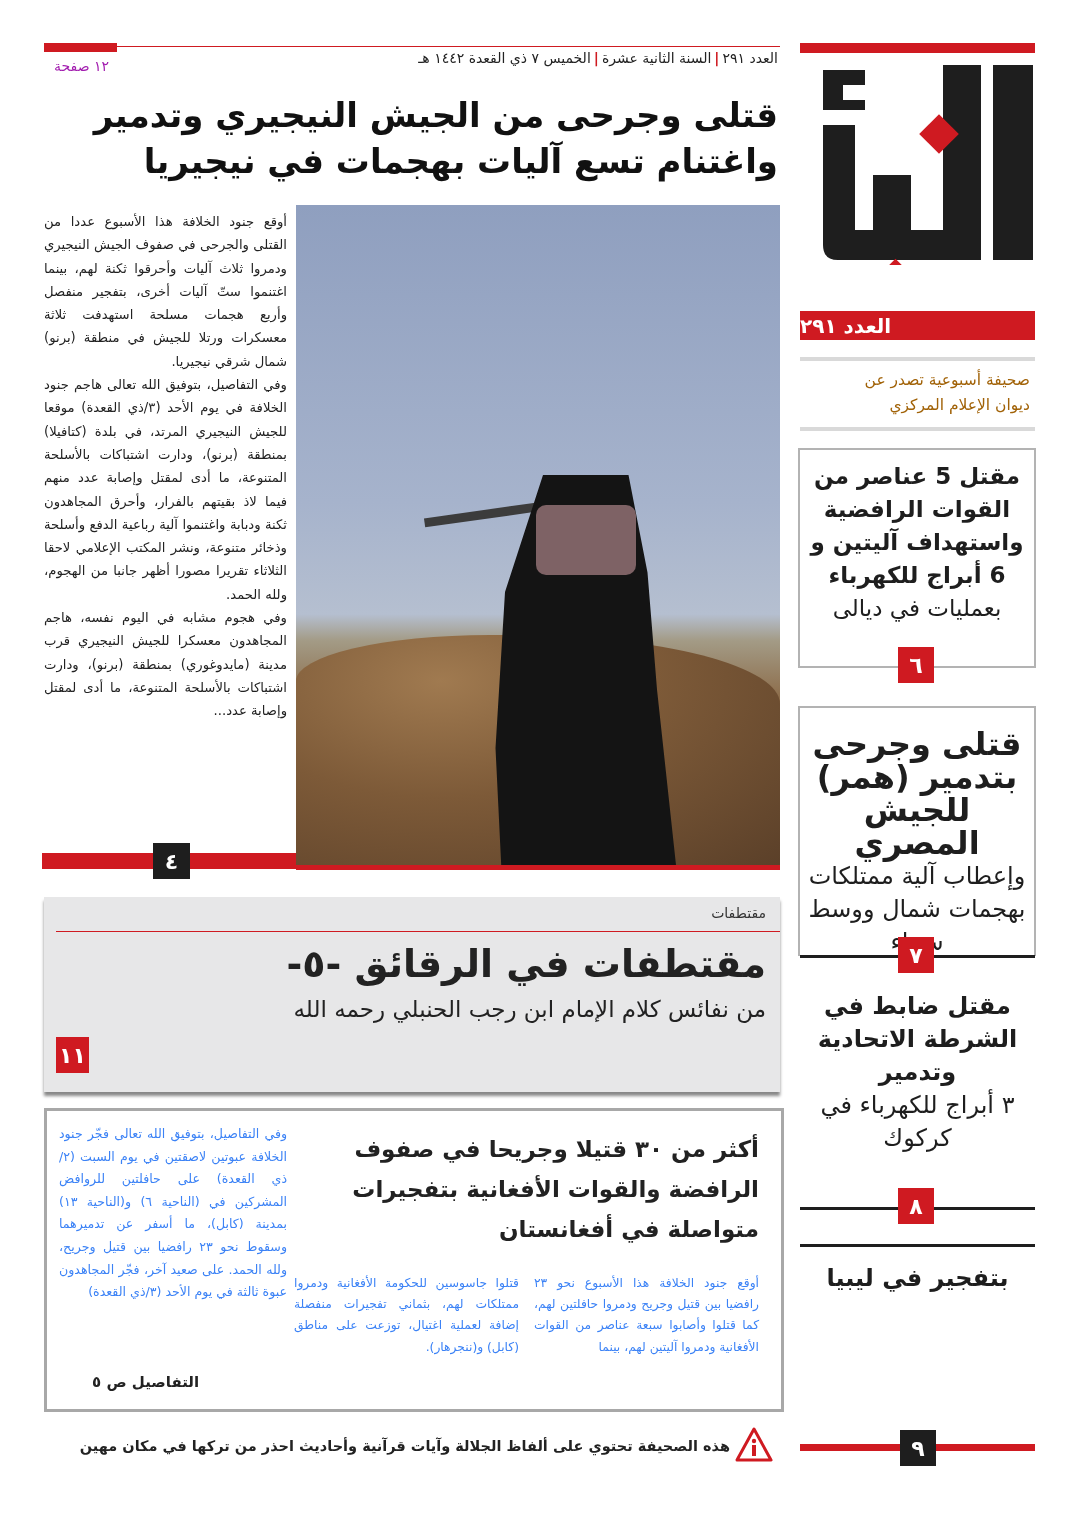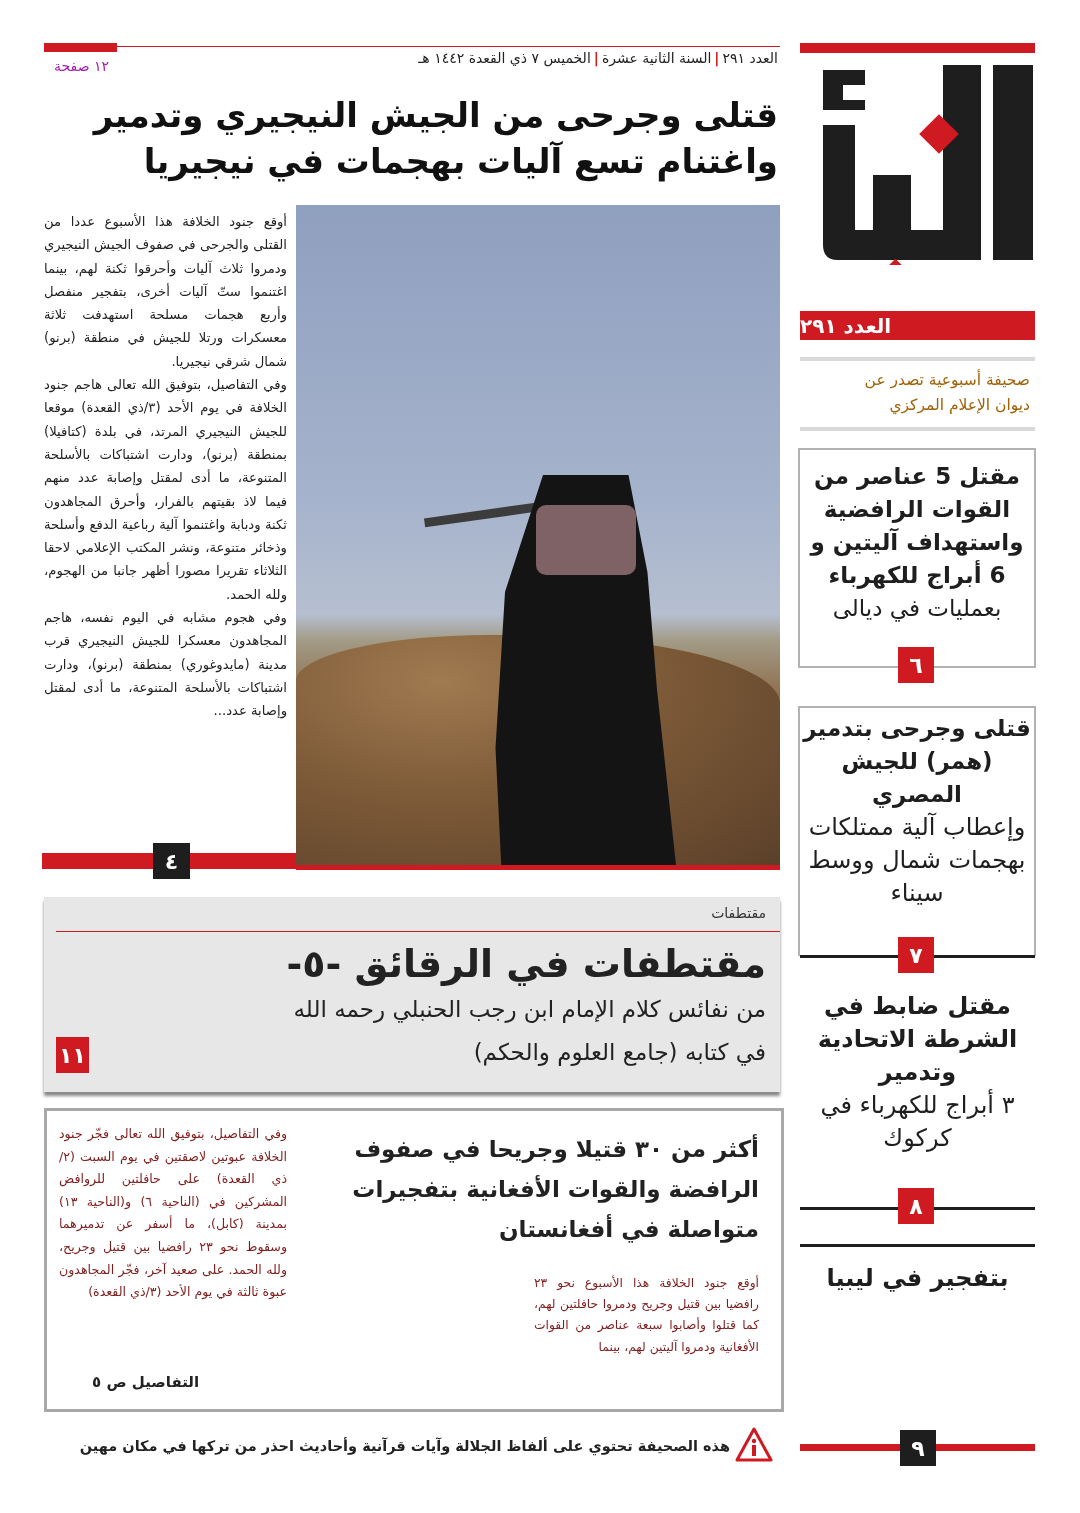--- a/index.html
+++ b/index.html
@@ -37,21 +37,21 @@
   .exc-rule { left: 12px; right: 0; top: 34px; height: 1px; background: #cf1a21; }
   .exc-title { right: 14px; top: 45px; font-size: 38px; font-weight: bold; color: #222; white-space: nowrap; }
   .exc-sub { right: 14px; width: 700px; font-size: 23px; font-weight: normal; color: #222; text-align: right; white-space: nowrap; }
   .exc-sub1 { top: 99px; }
   .exc-sub2 { top: 142px; }
   .badge-11 { left: 12px; top: 140px; width: 33px; height: 36px; background: #cf1a21; }
 
   
   .afg { left: 44px; top: 1108px; width: 740px; height: 304px; border: 3px solid #a8a8a8; background: #fff; }
   .afg-headline { right: 22px; top: 18px; width: 470px; font-size: 23px; font-weight: bold; line-height: 40px; color: #222; text-align: right; }
-  .afg-col { font-size: 12.3px; line-height: 21.2px; color: #7f1d1d; text-align: justify; text-align-last: right; }
+  .afg-col { font-size: 12.3px; line-height: 21.2px; color: #3b82f6; text-align: justify; text-align-last: right; }
   .afg-c1 { right: 22px; top: 162px; width: 225px; }
   .afg-c2 { right: 262px; top: 162px; width: 225px; }
   .afg-c3 { left: 12px; top: 12px; width: 228px; font-size: 12.6px; line-height: 22.6px; }
   .afg-more { left: 45px; top: 262px; font-size: 15px; font-weight: bold; color: #222; }
 
   
   .warn-text { right: 350px; top: 1438px; font-size: 14.5px; font-weight: bold; color: #222; white-space: nowrap; }
   .warn-icon { left: 735px; top: 1427px; width: 38px; height: 36px; }
 
   
@@ -102,27 +102,27 @@
 </div>
 <div class="abs lead-bar"></div>
 <div class="abs photo-bar"></div>
 <div class="abs badge badge-4">٤</div>
 
 <div class="abs excerpts">
   <div class="abs exc-label">مقتطفات</div>
   <div class="abs exc-rule"></div>
   <div class="abs exc-title">مقتطفات في الرقائق -٥-</div>
   <div class="abs exc-sub exc-sub1">من نفائس كلام الإمام ابن رجب الحنبلي رحمه الله</div>
-  <div class="abs exc-sub exc-sub2">في كتابه (جامع العلوم والحكم)</div>
   <div class="abs badge badge-11">١١</div>
 </div>
 
 <div class="abs afg">
   <div class="abs afg-headline">أكثر من ٣٠ قتيلا وجريحا في صفوف الرافضة والقوات الأفغانية بتفجيرات متواصلة في أفغانستان</div>
   <div class="abs afg-col afg-c1">أوقع جنود الخلافة هذا الأسبوع نحو ٢٣ رافضيا بين قتيل وجريح ودمروا حافلتين لهم، كما قتلوا وأصابوا سبعة عناصر من القوات الأفغانية ودمروا آليتين لهم، بينما</div>
+  <div class="abs afg-col afg-c2">قتلوا جاسوسين للحكومة الأفغانية ودمروا ممتلكات لهم، بثماني تفجيرات منفصلة إضافة لعملية اغتيال، توزعت على مناطق (كابل) و(ننجرهار).</div>
   <div class="abs afg-col afg-c3">وفي التفاصيل، بتوفيق الله تعالى فجّر جنود الخلافة عبوتين لاصقتين في يوم السبت (٢/ذي القعدة) على حافلتين للروافض المشركين في (الناحية ٦) و(الناحية ١٣) بمدينة (كابل)، ما أسفر عن تدميرهما وسقوط نحو ٢٣ رافضيا بين قتيل وجريح، ولله الحمد. على صعيد آخر، فجّر المجاهدون عبوة ثالثة في يوم الأحد (٣/ذي القعدة)</div>
   <div class="abs afg-more">التفاصيل ص ٥</div>
 </div>
 
 <svg class="abs warn-icon" viewBox="0 0 38 36">
   <path d="M19 2 L36 33 L2 33 Z" fill="none" stroke="#cf1a21" stroke-width="3" stroke-linejoin="round"></path>
   <circle cx="19" cy="14" r="2.2" fill="#cf1a21"></circle>
   <rect x="17" y="18" width="4" height="11" fill="#cf1a21"></rect>
 </svg>
 <div class="abs warn-text">هذه الصحيفة تحتوي على ألفاظ الجلالة وآيات قرآنية وأحاديث احذر من تركها في مكان مهين</div>
@@ -146,21 +146,21 @@
 </div>
 <div class="abs gray-rule gr2"></div>
 
 <div class="abs side-box sb6">
   <div class="side-text bold" style="padding-top:10px">مقتل 5 عناصر من القوات الرافضية واستهداف آليتين و 6 أبراج للكهرباء</div>
   <div class="side-text">بعمليات في ديالى</div>
 </div>
 <div class="abs badge bad6">٦</div>
 
 <div class="abs side-box sb7">
-  <div class="side-text bold" style="padding-top:4px;font-size:23px">قتلى وجرحى بتدمير (همر) للجيش المصري</div>
+  <div class="side-text bold" style="padding-top:20px;font-size:32px">قتلى وجرحى بتدمير (همر) للجيش المصري</div>
   <div class="side-text" style="font-size:24px">وإعطاب آلية ممتلكات بهجمات شمال ووسط سيناء</div>
 </div>
 <div class="abs line7"></div>
 <div class="abs badge bad7">٧</div>
 
 <div class="abs sb8" style="text-align:center">
   <div class="side-text bold" style="font-size:24px">مقتل ضابط في الشرطة الاتحادية وتدمير</div>
   <div class="side-text" style="font-size:24px">٣ أبراج للكهرباء في كركوك</div>
 </div>
 <div class="abs line8"></div>

